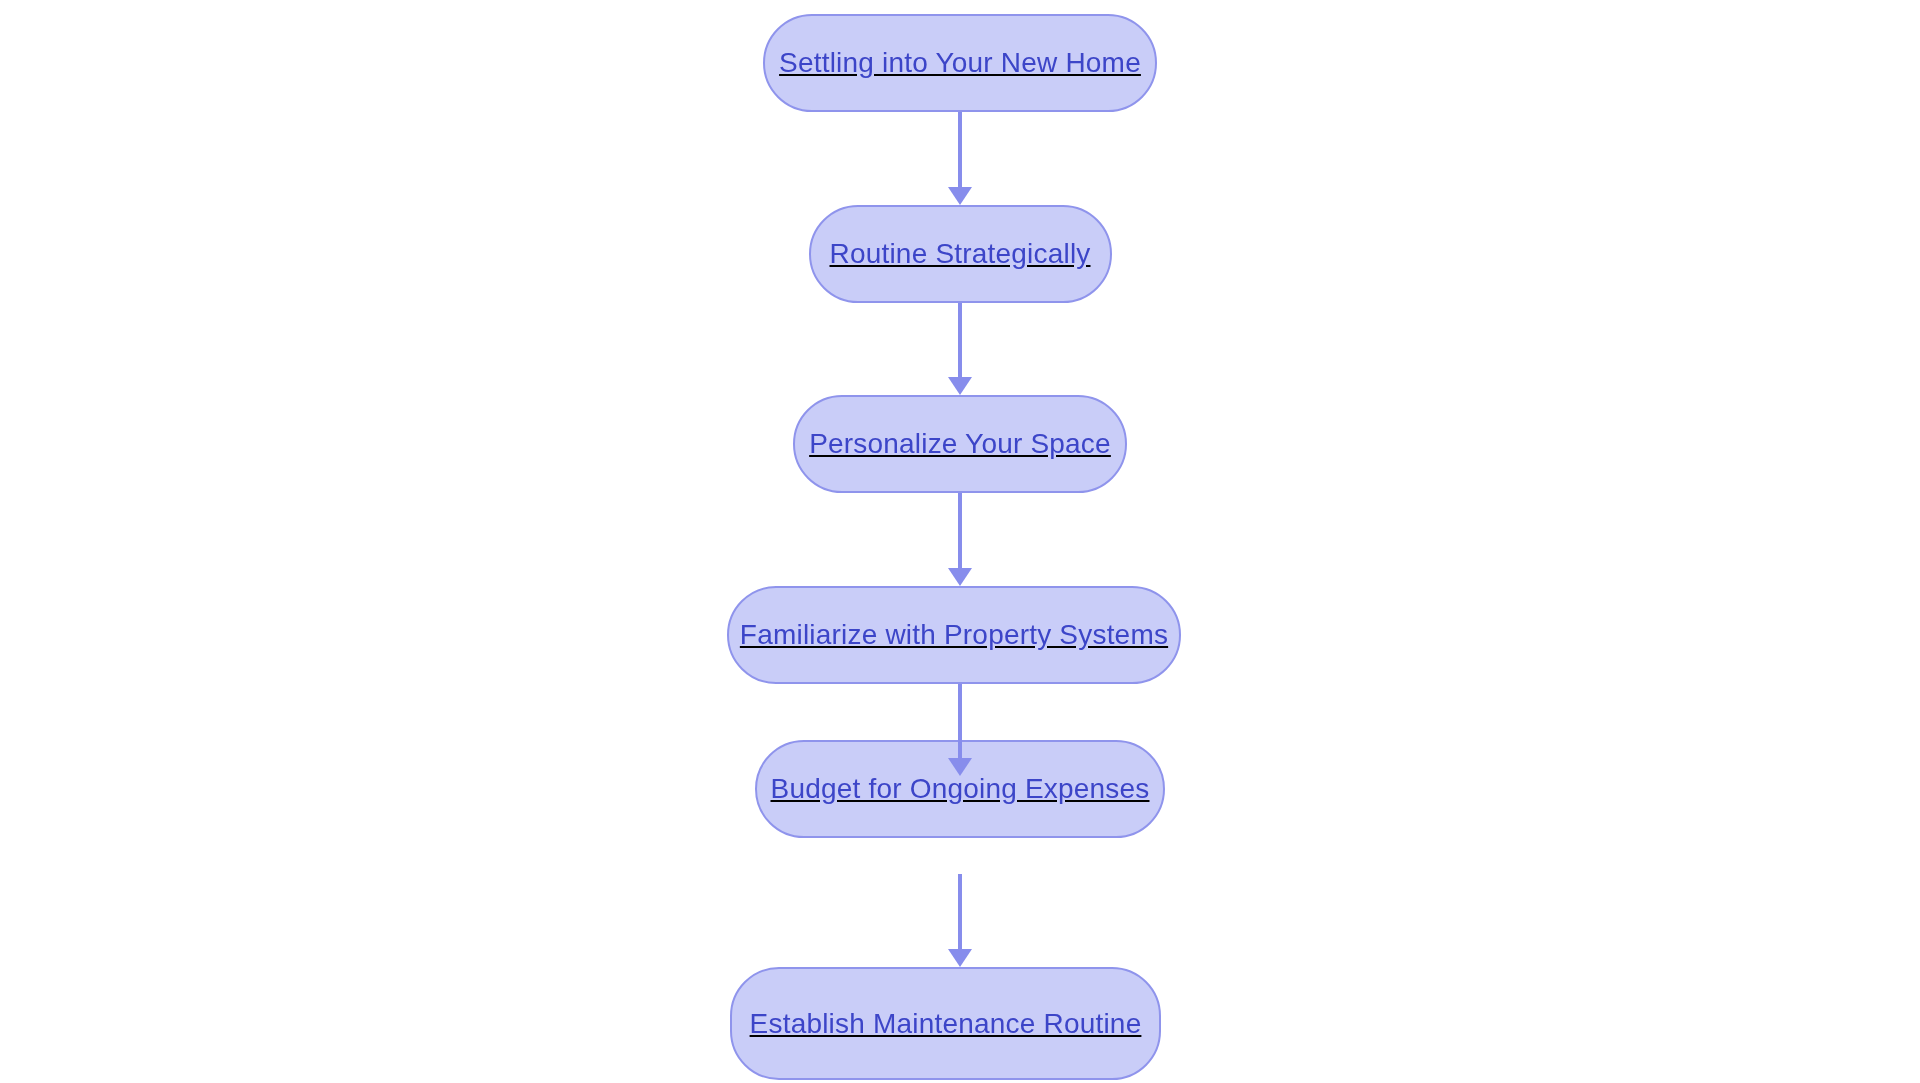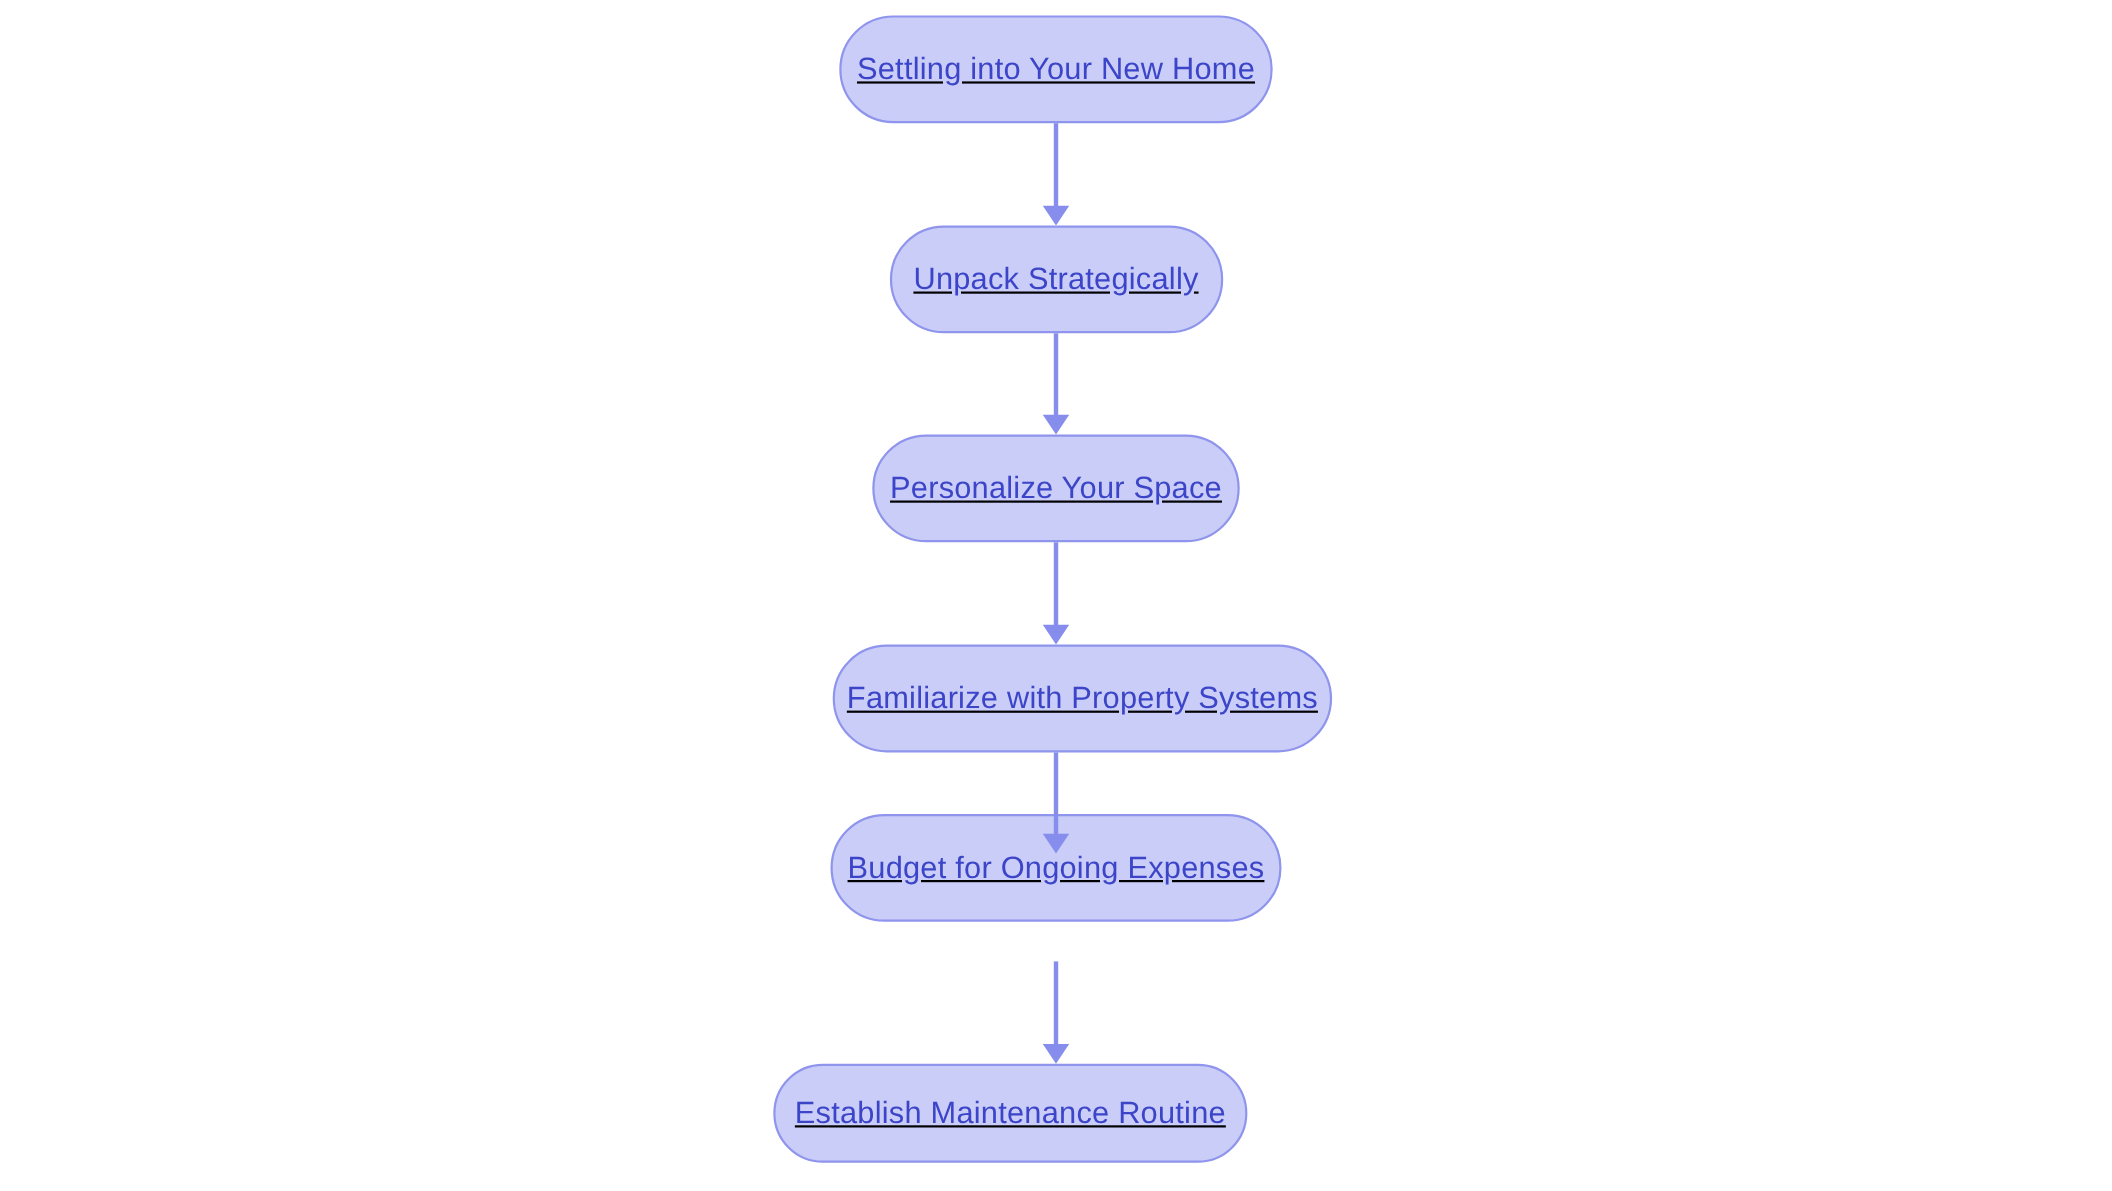--- a/index.html
+++ b/index.html
@@ -59,32 +59,32 @@
   }
 </style>
 </head>
 <body>
 
 <div id="canvas">
     <div class="node" style="left: 763px; top: 14px; width: 394px; height: 98px;">
     <span class="node-label">Settling into Your New Home</span>
   </div>
     <div class="node" style="left: 808.5px; top: 205px; width: 303px; height: 98px;">
-    <span class="node-label">Unpack Strategically</span>
+    <span class="node-label">Routine Strategically</span>
   </div>
     <div class="node" style="left: 793px; top: 395px; width: 334px; height: 98px;">
     <span class="node-label">Personalize Your Space</span>
   </div>
-    <div class="node" style="left: 757px; top: 586px; width: 454px; height: 98px;">
+    <div class="node" style="left: 727px; top: 586px; width: 454px; height: 98px;">
     <span class="node-label">Familiarize with Property Systems</span>
   </div>
     <div class="node" style="left: 755px; top: 740px; width: 410px; height: 98px;">
     <span class="node-label">Budget for Ongoing Expenses</span>
   </div>
-    <div class="node" style="left: 703px; top: 967px; width: 431px; height: 90px;">
+    <div class="node" style="left: 730px; top: 967px; width: 431px; height: 113px;">
     <span class="node-label">Establish Maintenance Routine</span>
   </div>
     <div class="arrow" style="left: 948px; top: 112px; width: 24px; height: 93px;">
     <div class="arrow-stem" style="height: 77px; width: 4px;"></div>
     <div class="arrow-head" style="top: 75px;"></div>
   </div>
     <div class="arrow" style="left: 948px; top: 303px; width: 24px; height: 92px;">
     <div class="arrow-stem" style="height: 76px; width: 4px;"></div>
     <div class="arrow-head" style="top: 74px;"></div>
   </div>

